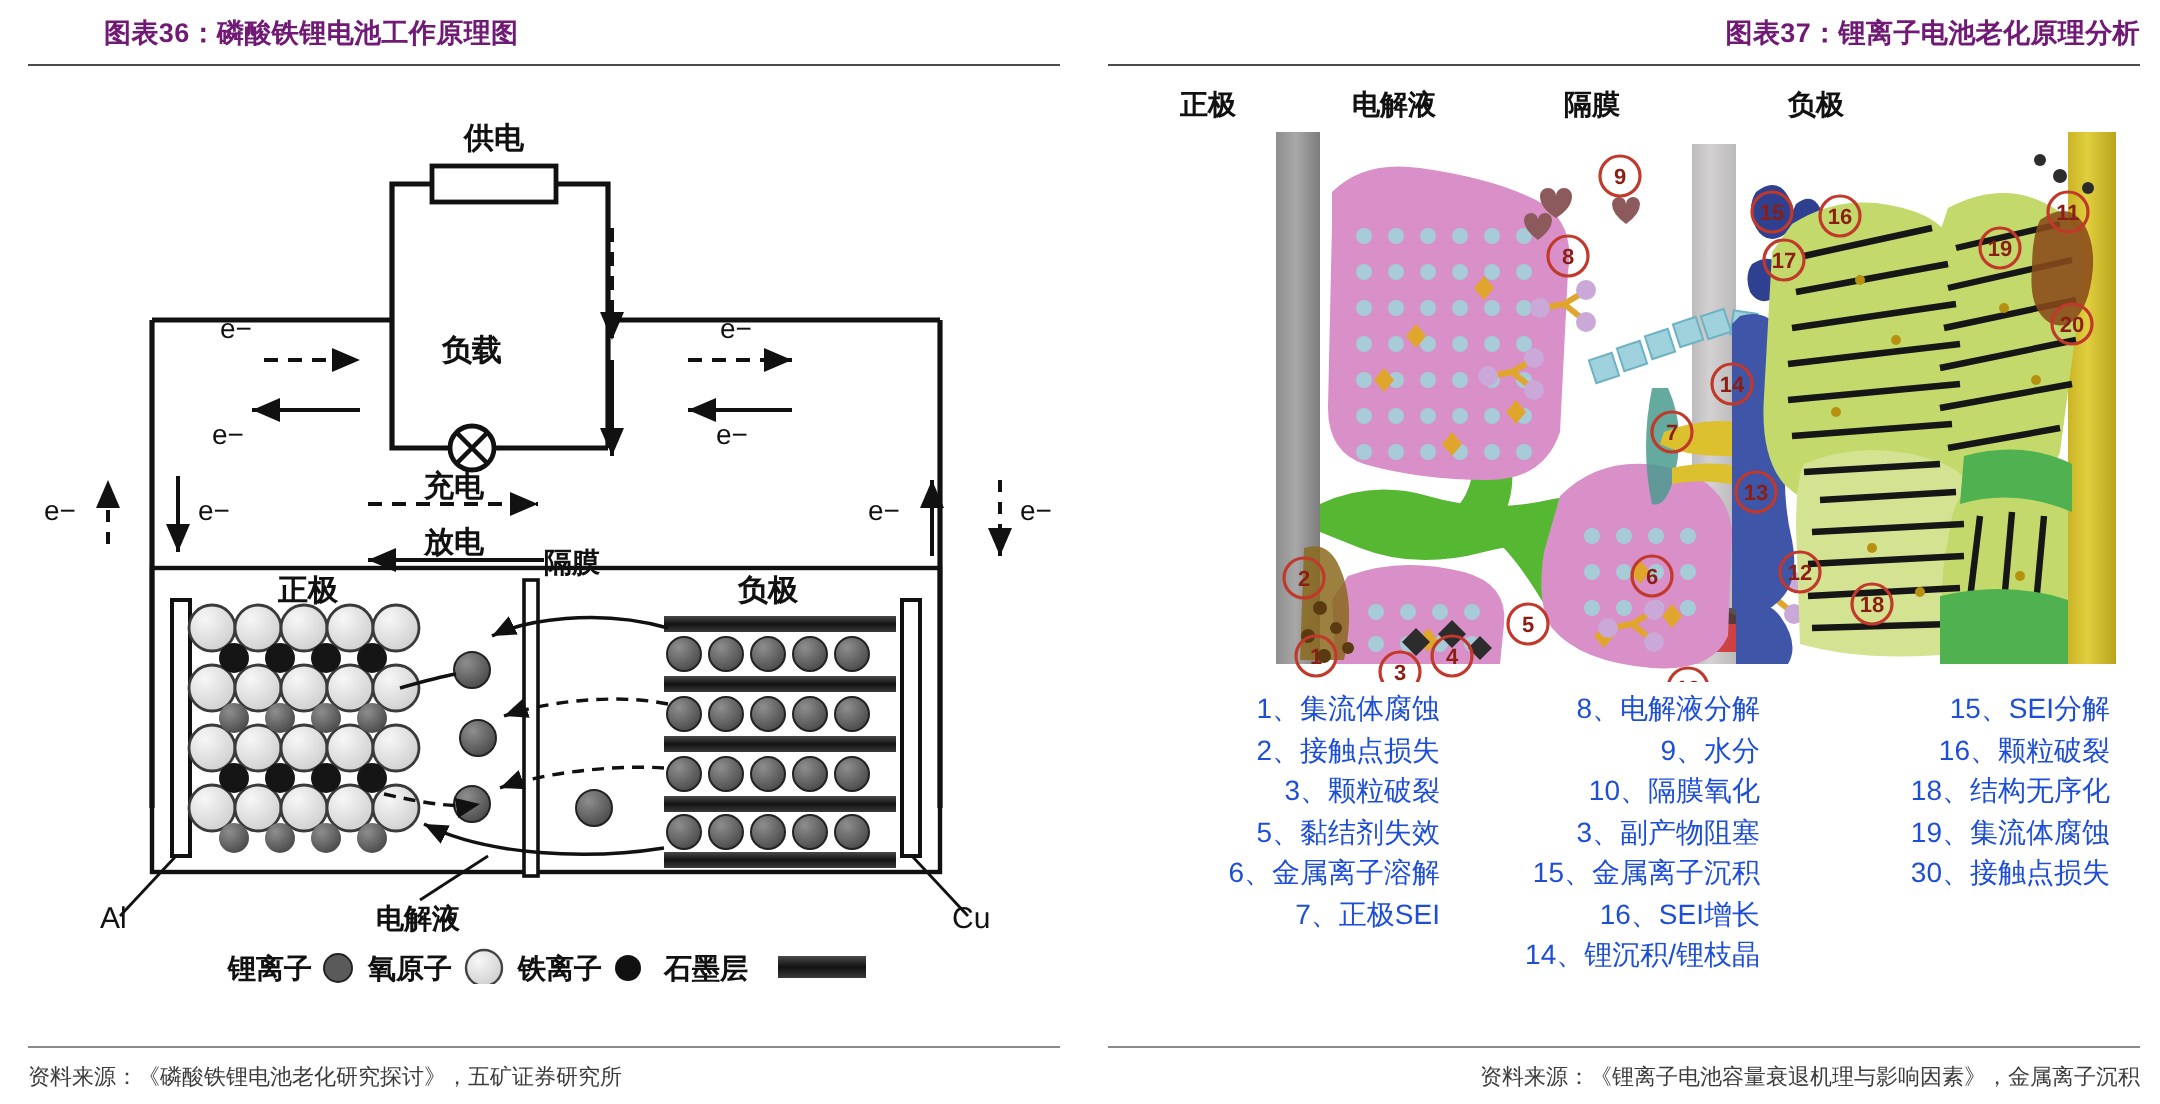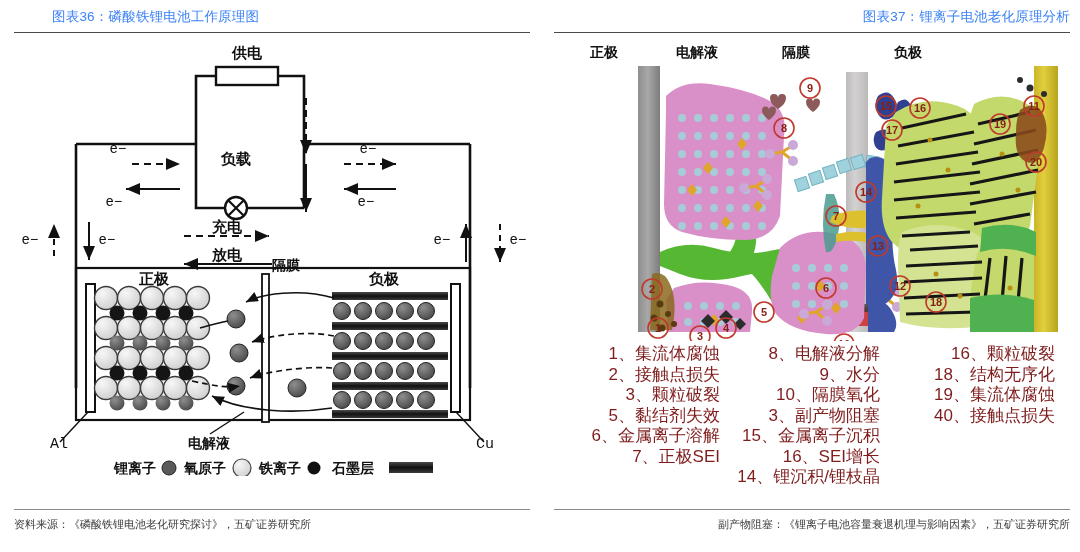--- a/index.html
+++ b/index.html
@@ -8,49 +8,49 @@
     background:#ffffff;
     font-family:"Liberation Sans","DejaVu Sans",sans-serif;
     overflow:hidden;
   }
   .page{width:1080px;height:552px;display:flex;box-sizing:border-box;}
   .panel{width:540px;height:552px;box-sizing:border-box;position:relative;padding:0 12px;}
   .panel.left{padding-left:14px;padding-right:10px;}
   .panel.right{padding-left:14px;padding-right:10px;text-align:right;}
 
   .fig-title{
-    font-size:13.5px;color:#3b82f6;font-weight:400;
+    font-size:13.5px;color:#701a75;font-weight:700;
     letter-spacing:.2px;
     padding-top:8px;padding-bottom:6px;white-space:nowrap;padding-left:38px;
   }
   .rule{height:1.4px;background:#4a4a4a;width:100%;}
   .rule.light{height:1px;background:#8a8a8a;}
 
   .source{
     font-size:11px;color:#3c3c3c;padding-top:7px;white-space:nowrap;
   }
-  .foot{position:absolute;left:14px;right:10px;bottom:20px;}
+  .foot{position:absolute;left:14px;right:10px;bottom:6px;}
 
   
-  .ldiag{position:absolute;left:14px;top:36px;width:516px;height:440px;font-family:Liberation Mono, monospace;}
+  .ldiag{position:absolute;left:14px;top:52px;width:516px;height:440px;}
   .ldiag svg{display:block;}
 
   
   .rdiag{position:absolute;left:14px;top:40px;width:516px;height:300px;}
   .rlabels{position:absolute;left:14px;top:44px;width:516px;height:26px;}
   .rlab{position:absolute;font-size:14px;color:#111;font-weight:700;}
 
   .rlist{
     position:absolute;left:20px;top:344px;width:500px;
     display:flex;gap:0px;
   }
   .rcol{width:160px;}
   .rcol:nth-child(3){width:175px;}
   .ritem{
-    font-size:17px;color:#7f1d1d;line-height:20.5px;white-space:nowrap;
+    font-size:14px;color:#1d4ed8;line-height:20.5px;white-space:nowrap;
     font-weight:500;
   }
 </style>
 </head>
 <body>
 
 <div class="page">
 
   <div class="panel left">
     <div class="fig-title">图表36：磷酸铁锂电池工作原理图</div>
@@ -611,26 +611,27 @@
       <div class="rcol">
         <div class="ritem">8、电解液分解</div>
         <div class="ritem">9、水分</div>
         <div class="ritem">10、隔膜氧化</div>
         <div class="ritem">3、副产物阻塞</div>
         <div class="ritem">15、金属离子沉积</div>
         <div class="ritem">16、SEI增长</div>
         <div class="ritem">14、锂沉积/锂枝晶</div>
       </div>
       <div class="rcol">
+        <div class="ritem">15、SEI分解</div>
         <div class="ritem">16、颗粒破裂</div>
         <div class="ritem">18、结构无序化</div>
         <div class="ritem">19、集流体腐蚀</div>
-        <div class="ritem">40、接触点损失</div>
+        <div class="ritem">30、接触点损失</div>
       </div>
     </div>
 
     <div class="foot">
       <div class="rule light"></div>
-      <div class="source">副产物阻塞：《锂离子电池容量衰退机理与影响因素》，五矿证券研究所</div>
+      <div class="source">资料来源：《锂离子电池容量衰退机理与影响因素》，金属离子沉积</div>
     </div>
   </div>
 
 </div>
 
 </body></html>

